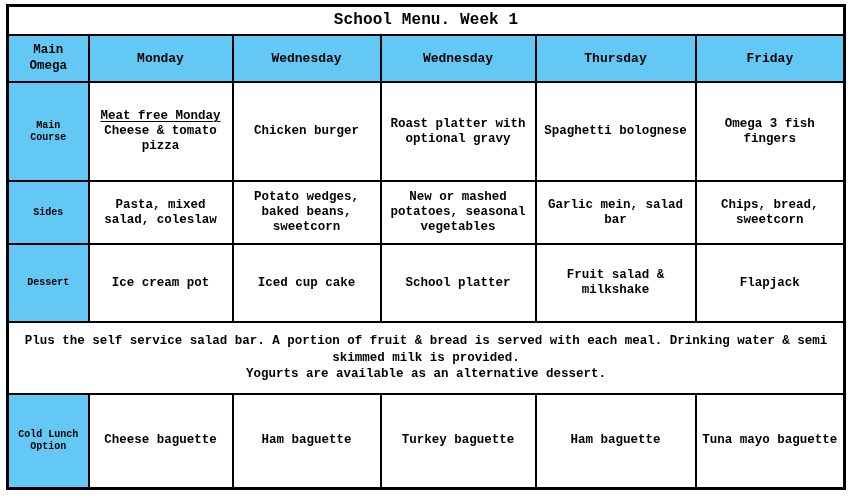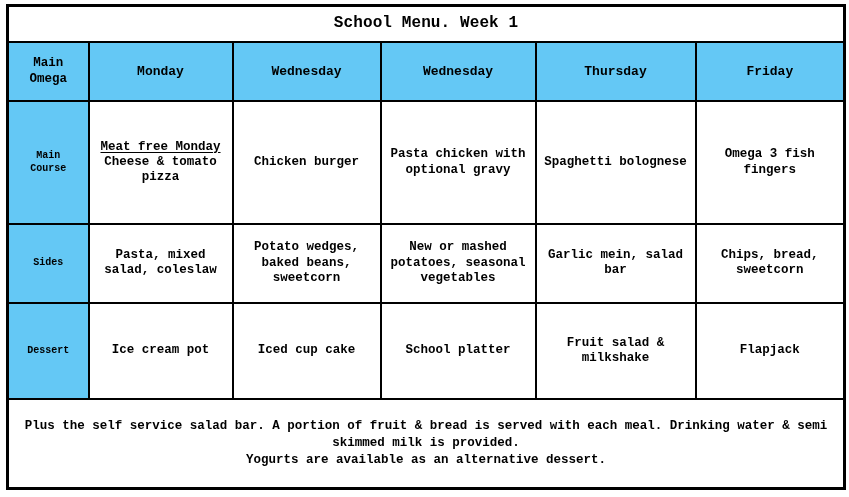--- a/index.html
+++ b/index.html
@@ -143,21 +143,21 @@
       <tr class="r-main">
         <td class="row-label">
           <span class="stack-line">Main</span>
           <span class="stack-line">Course</span>
         </td>
         <td class="cell">
           <span class="underline-line stack-line">Meat free Monday </span>
           <span class="stack-line">Cheese &amp; tomato pizza</span>
         </td>
         <td class="cell">Chicken burger</td>
-        <td class="cell">Pasta chicken with optional gravy</td>
+        <td class="cell">Roast platter with optional gravy</td>
         <td class="cell">Spaghetti bolognese</td>
         <td class="cell">Omega 3 fish fingers</td>
       </tr>
 
 
       <tr class="r-sides">
         <td class="row-label">Sides</td>
         <td class="cell">Pasta, mixed salad, coleslaw</td>
         <td class="cell">Potato wedges, baked beans, sweetcorn</td>
         <td class="cell">New or mashed potatoes, seasonal vegetables</td>
@@ -174,16 +174,27 @@
         <td class="cell">Flapjack</td>
       </tr>
 
       <tr class="r-note">
         <td class="note-cell" colspan="6">
           <span class="stack-line">Plus the self service salad bar. A portion of fruit &amp; bread is served with each meal. Drinking water &amp; semi skimmed milk is provided.</span>
           <span class="stack-line">Yogurts are available as an alternative dessert.</span>
         </td>
       </tr>
 
+      <tr class="r-cold">
+        <td class="row-label">
+          <span class="stack-line">Cold Lunch</span>
+          <span class="stack-line">Option</span>
+        </td>
+        <td class="cell">Cheese baguette</td>
+        <td class="cell">Ham baguette</td>
+        <td class="cell">Turkey baguette</td>
+        <td class="cell">Ham baguette</td>
+        <td class="cell">Tuna mayo baguette</td>
+      </tr>
 
     </tbody>
   </table>
 </div>
 
 </body></html>

